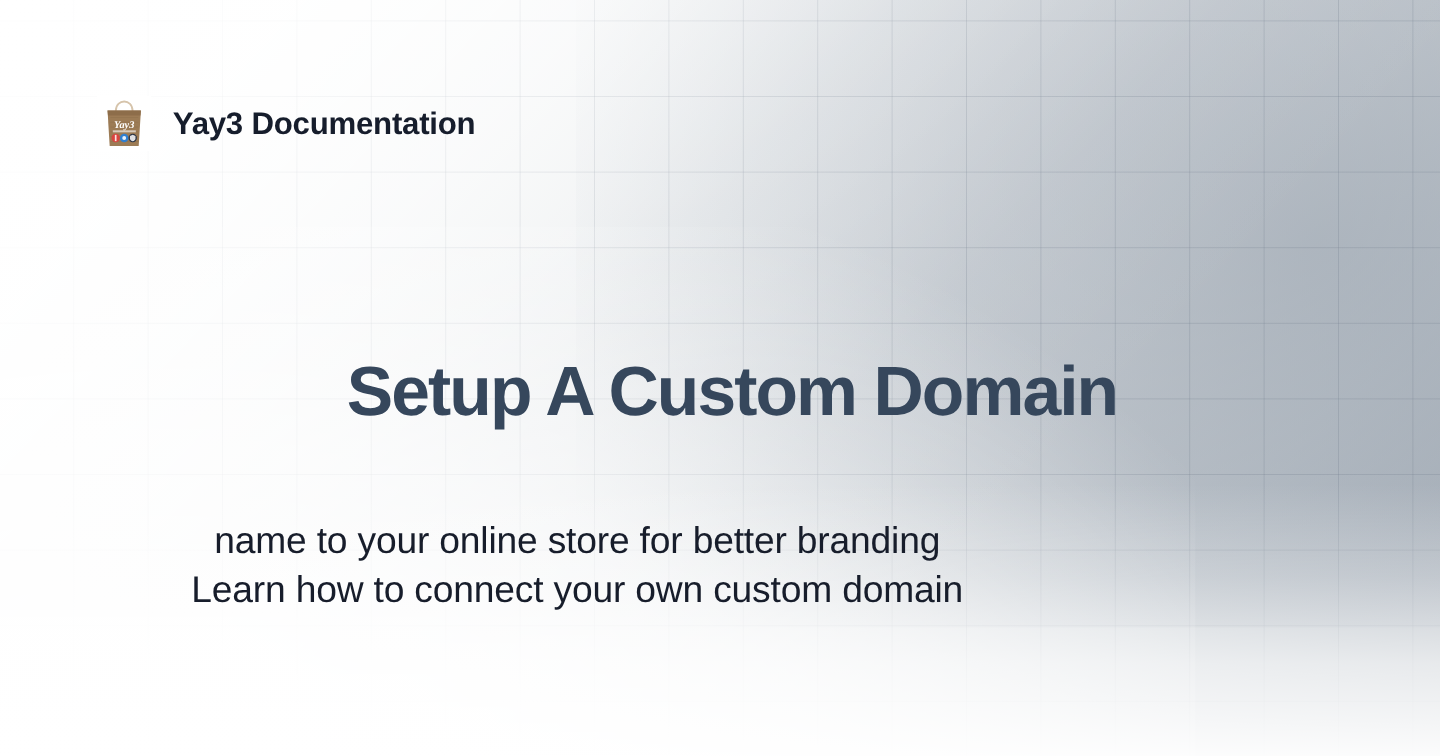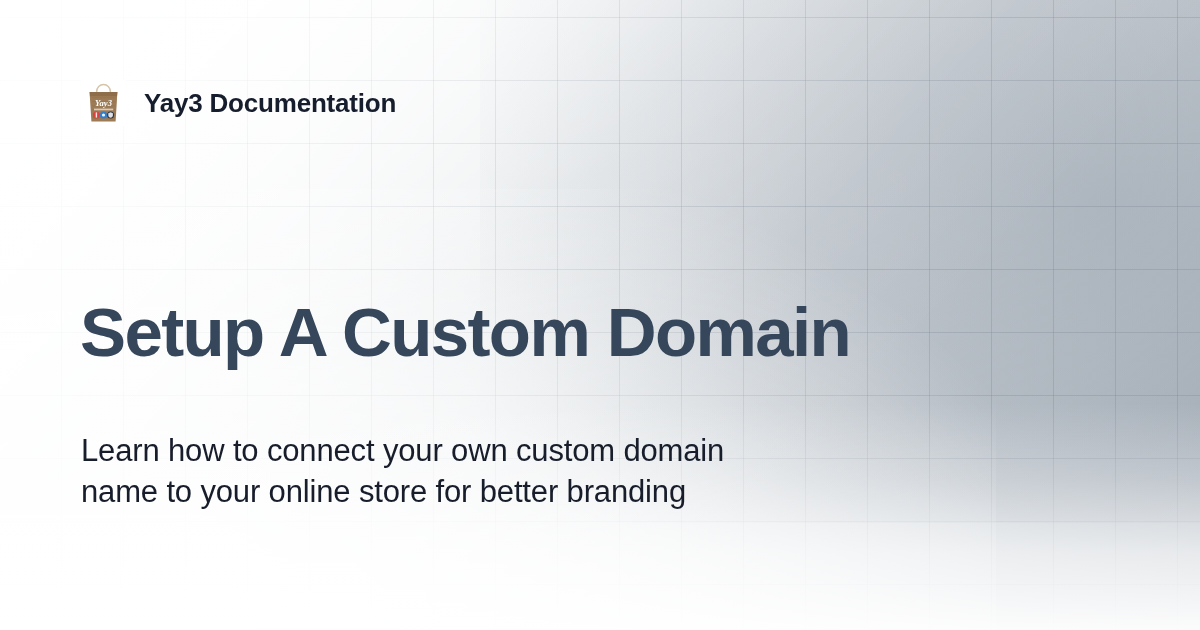--- a/index.html
+++ b/index.html
@@ -104,20 +104,21 @@
       rgba(255,255,255,0.72) 34%,
       rgba(255,255,255,0.30) 66%,
       rgba(255,255,255,0) 100%);
   }
 
   
   .content {
     position: absolute;
     inset: 0;
     z-index: 5;
+    text-align: center;
   }
 
   
   .brand {
     position: absolute;
     left: 81px;
     top: 80px;
     display: flex;
     align-items: center;
     gap: 18px;
@@ -142,21 +143,21 @@
     white-space: nowrap;
     line-height: 1;
   }
 
   
   .headline {
     position: absolute;
     left: 80px;
     top: 297px;
     width: 1060px;
-    font-size: 69px;
+    font-size: 58px;
     font-weight: bold;
     color: #36475c;
     letter-spacing: -1.6px;
     line-height: 1.04;
     white-space: nowrap;
   }
 
   
   .subtitle {
     position: absolute;
@@ -219,18 +220,18 @@
                    C28.4 37.4 27.3 36.7 27.3 35.4 L27.3 33.3 Z" fill="#ffffff" opacity="0.85"></path>
         </svg>
       </div>
 
       <span class="brand-title">Yay3 Documentation</span>
     </div>
 
     <h1 class="headline">Setup A Custom Domain</h1>
 
     <p class="subtitle">
+      <span class="subtitle-line">name to your online store for better branding</span>
       <span class="subtitle-line">Learn how to connect your own custom domain</span>
-      <span class="subtitle-line">name to your online store for better branding</span>
     </p>
 
   </div>
 </div>
 
 </body></html>

